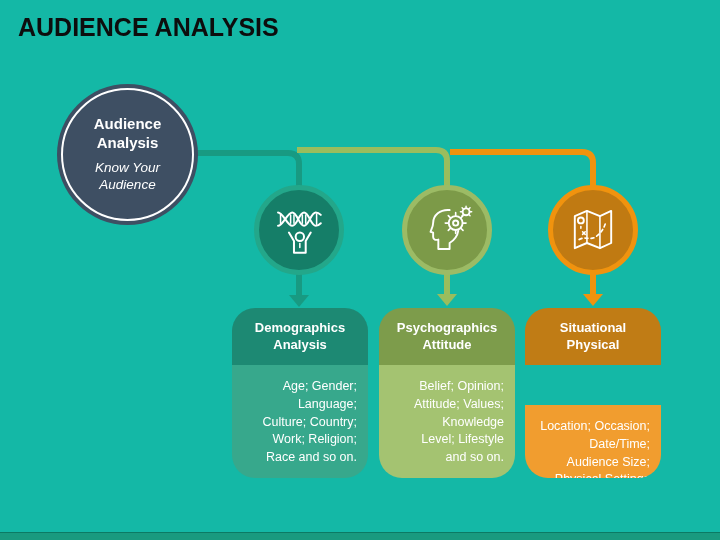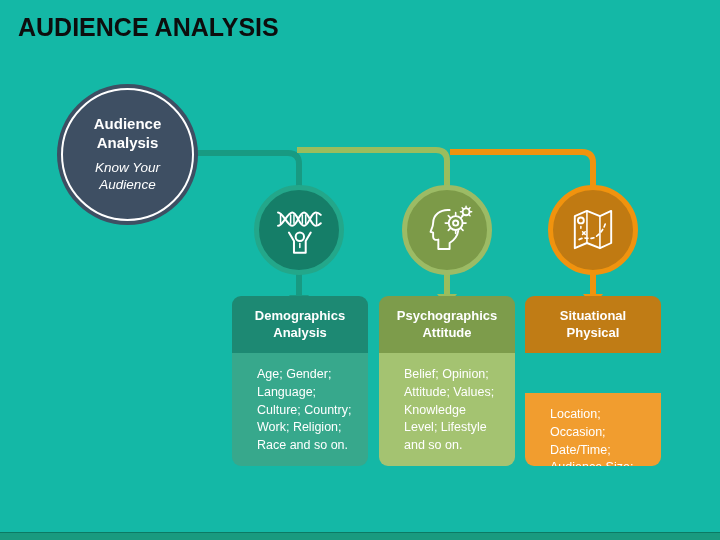--- a/index.html
+++ b/index.html
@@ -21,28 +21,28 @@
 
   
   .node{position:absolute;top:185px;width:90px;height:90px;border-radius:50%;box-sizing:border-box;
         display:flex;align-items:center;justify-content:center;z-index:3;}
   .node-demographics{left:254px;background:#157e68;border:5px solid #23a78a;}
   .node-psychographics{left:402px;background:#7c9a48;border:5px solid #9cbb65;}
   .node-situational{left:548px;background:#c07a12;border:5px solid #f0930e;}
   .node svg{display:block;}
 
   
-  .box{position:absolute;top:296px;width:136px;height:170px;border-radius:9px;overflow:hidden;z-index:2;}
+  .box{position:absolute;top:308px;width:136px;height:170px;border-radius:23px;overflow:hidden;z-index:2;}
   .box-demographics{left:232px;}
   .box-psychographics{left:379px;}
   .box-situational{left:525px;}
   .box-header{height:57px;display:flex;align-items:center;justify-content:center;text-align:center;
               color:#fff;font-weight:bold;font-size:13px;line-height:1.3;padding:0 10px;box-sizing:border-box;}
-  .box-body{height:113px;color:#fff;font-size:12.5px;line-height:1.42;padding:13px 11px 0 25px;
-            box-sizing:border-box;white-space:pre-line;text-align:left;}
+  .box-body{height:113px;color:#fff;font-size:12.5px;line-height:1.42;padding:13px 11px 0 13px;
+            box-sizing:border-box;white-space:pre-line;text-align:right;}
   .hdr-demographics{background:#1d8973;} .bod-demographics{background:#37a88c;}
   .hdr-psychographics{background:#7d9c4b;} .bod-psychographics{background:#a4c371;}
   .hdr-situational{background:#c07c15;} .bod-situational{background:#f19d2f;margin-top:40px;}
 
   .footer-bar{position:absolute;left:0;bottom:0;width:720px;height:7px;background:#199a7f;
               border-top:1px solid #0c7a64;}
 </style>
 </head>
 <body>
 

